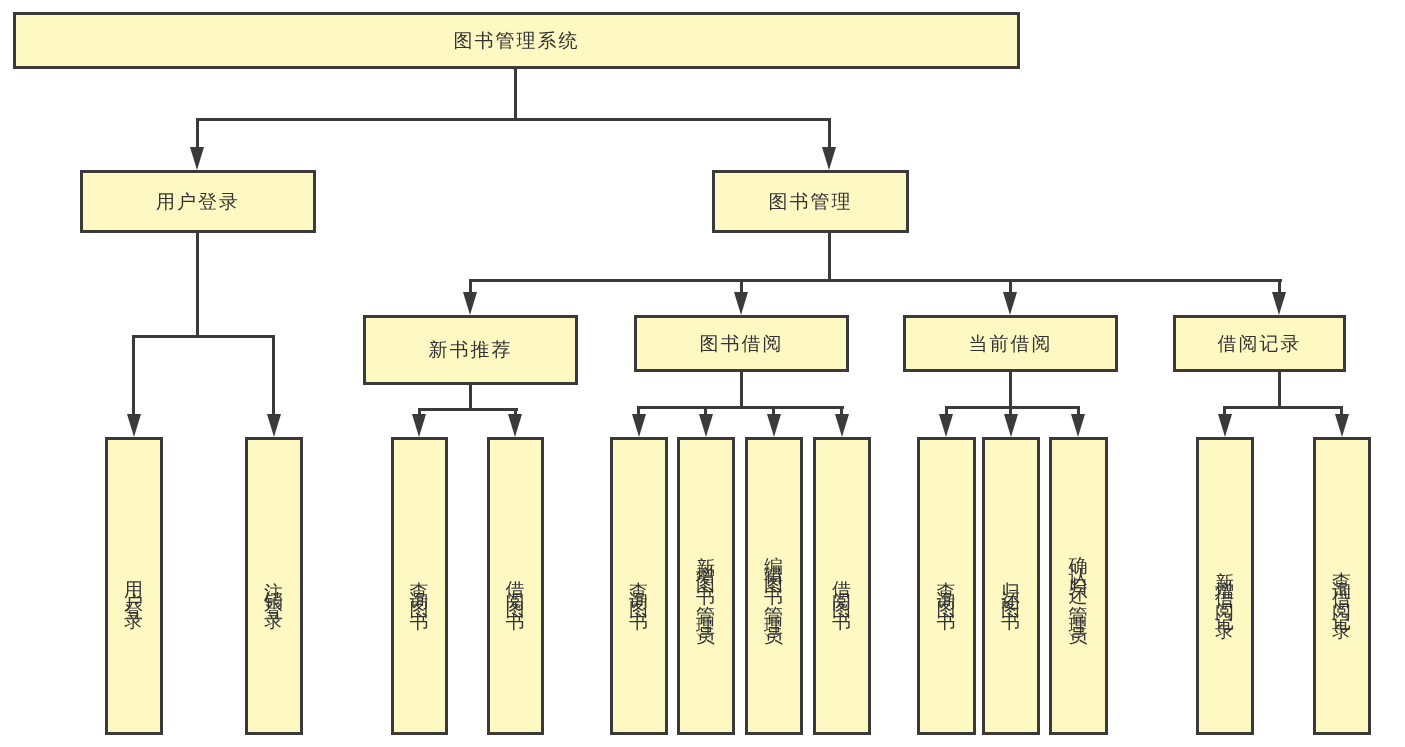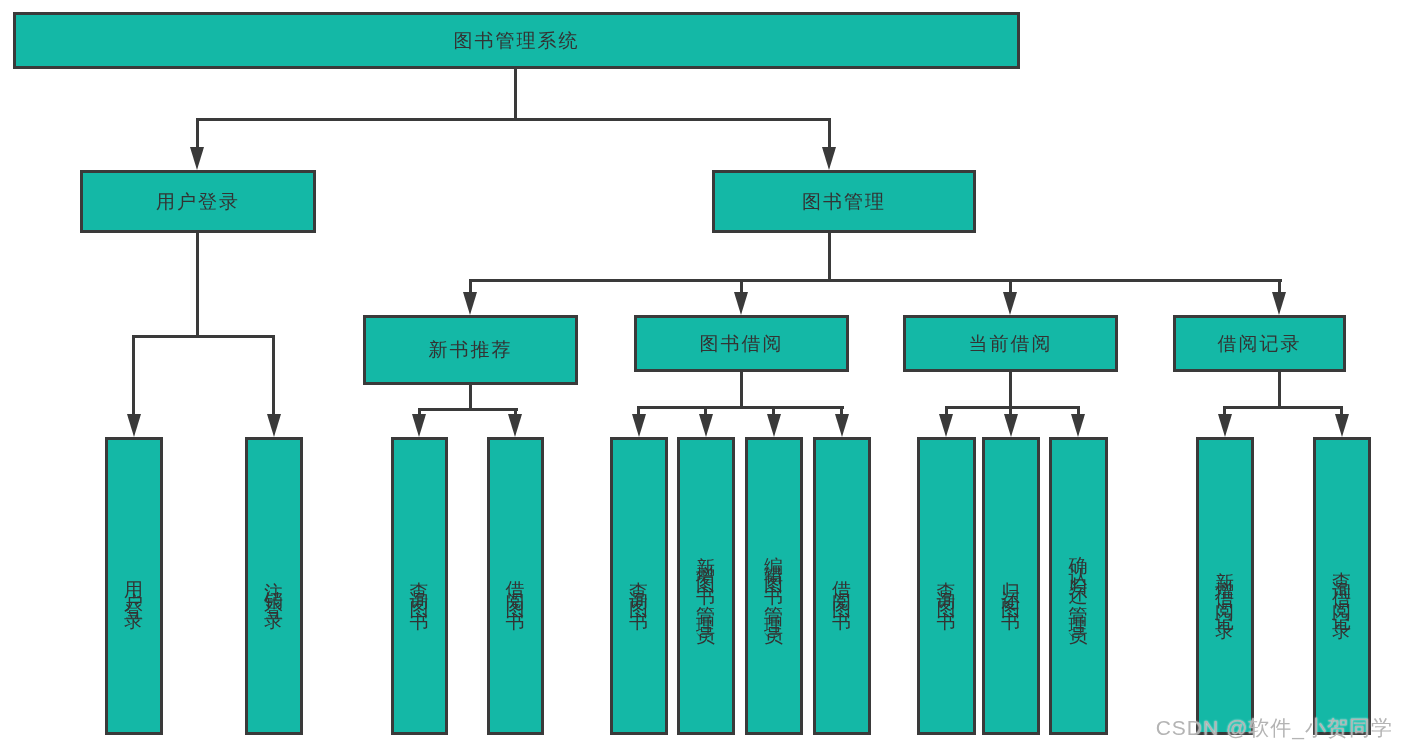--- a/index.html
+++ b/index.html
@@ -12,21 +12,21 @@
     width: 1405px;
     height: 747px;
     background: #ffffff;
     overflow: hidden;
     font-family: "Liberation Sans", "DejaVu Sans", sans-serif;
     color: #333333;
   }
   .box {
     position: absolute;
     box-sizing: border-box;
-    background: #14b8a6;
+    background: #fef9c3;
     border: 3px solid #3a3a3a;
     display: flex;
     align-items: center;
     justify-content: center;
     z-index: 2;
   }
   .h-label {
     font-size: 19px;
     letter-spacing: 2px;
     color: #333333;
@@ -142,21 +142,21 @@
   <div class="vline" style="left:1340px;top:406px;height:11px"></div>
   <div class="arrow" style="left:1335px;top:414px"></div>
 
   <div class="box" style="left:13px;top:12px;width:1007px;height:57px">
     <span class="h-label">图书管理系统</span>
   </div>
 
   <div class="box" style="left:80px;top:170px;width:236px;height:63px">
     <span class="h-label">用户登录</span>
   </div>
-  <div class="box" style="left:712px;top:170px;width:264px;height:63px">
+  <div class="box" style="left:712px;top:170px;width:197px;height:63px">
     <span class="h-label">图书管理</span>
   </div>
 
   <div class="box" style="left:363px;top:315px;width:215px;height:70px">
     <span class="h-label">新书推荐</span>
   </div>
   <div class="box" style="left:903px;top:315px;width:215px;height:57px">
     <span class="h-label">当前借阅</span>
   </div>
   <div class="box" style="left:634px;top:315px;width:215px;height:57px">
@@ -203,15 +203,14 @@
     <span class="v-label">确认归还（管理员）</span>
   </div>
 
   <div class="box leaf" style="left:1196px;width:58px">
     <span class="v-label">新增借阅记录</span>
   </div>
   <div class="box leaf" style="left:1313px;width:58px">
     <span class="v-label">查询借阅记录</span>
   </div>
 
-  <div class="watermark">CSDN @软件_小贺同学</div>
 
 </div>
 
 </body></html>

